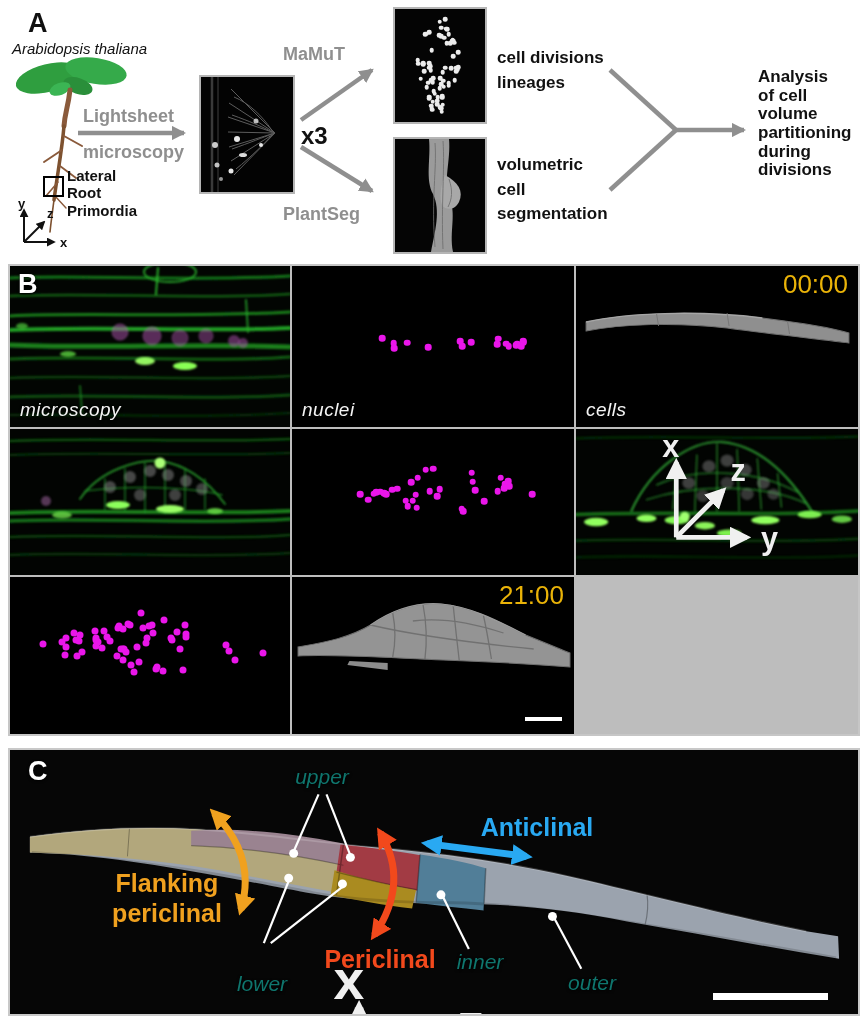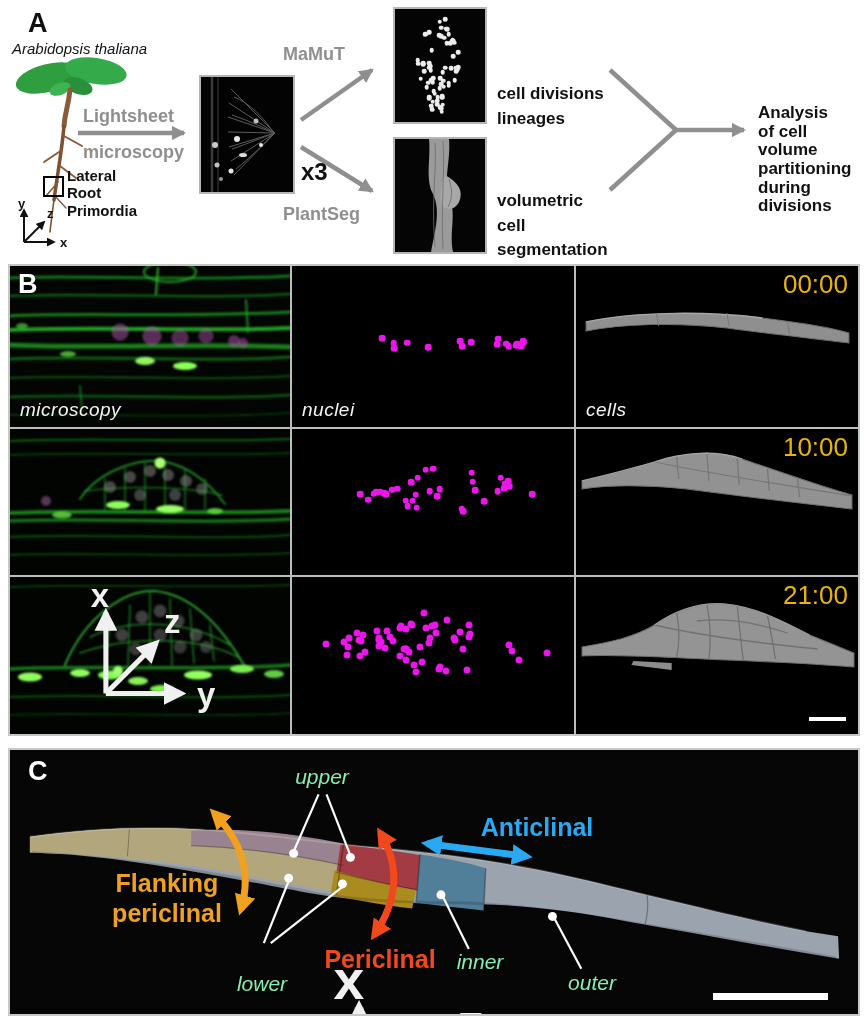--- a/index.html
+++ b/index.html
@@ -2,40 +2,40 @@
 <html><head>
 <meta charset="utf-8">
 <style>
   html,body{margin:0;padding:0;background:#ffffff;}
   #page{position:relative;width:868px;height:1024px;background:#fff;overflow:hidden;
         font-family:"Liberation Sans",sans-serif;}
   .abs{position:absolute;}
   .pre{white-space:pre-line;}
   .panel-label{font-weight:bold;font-size:27px;color:#101010;line-height:1;}
   .gray-bold{color:#8f8f8f;font-weight:bold;font-size:18px;line-height:1.55;}
-  .black-bold{color:#111;font-weight:bold;font-size:17px;line-height:1.45;margin-top:36px;}
+  .black-bold{color:#111;font-weight:bold;font-size:17px;line-height:1.45;}
   .italic{font-style:italic;}
   .mini{position:absolute;background:#040404;border:2px solid #b5b5b5;overflow:hidden;}
   .mini svg{position:absolute;inset:0;width:100%;height:100%;}
   .dot{position:absolute;border-radius:50%;transform:translate(-50%,-50%);}
   
   #panelB{position:absolute;left:8px;top:264px;width:852px;height:472px;
           display:grid;grid-template-columns:280px 282px 282px;grid-template-rows:161px 146px 157px;
           gap:2px;background:#bdbdbd;border:2px solid #c6c6c6;box-sizing:border-box;}
   .tile{position:relative;background:#000;overflow:hidden;}
   .tile > svg{position:absolute;inset:0;width:100%;height:100%;}
   .collabel{position:absolute;left:10px;bottom:6px;font-style:italic;font-size:19px;color:#f4f4f4;
             text-shadow:0 1px 3px #000;letter-spacing:.5px;}
   .stamp{position:absolute;right:10px;top:3px;font-size:26px;color:#eab308;text-shadow:0 1px 2px #000;}
   .white-label{font-weight:bold;font-size:27px;color:#fff;text-shadow:0 1px 3px #000;line-height:1;}
   
   #panelC{position:absolute;left:8px;top:748px;width:852px;height:268px;background:#060606;
           border:2px solid #c8c8c8;box-sizing:border-box;overflow:hidden;}
   #panelC > svg{position:absolute;left:0;top:0;width:100%;height:100%;}
-  .clabel{position:absolute;color:#86efac;font-style:italic;font-size:21px;transform:translateX(-50%);
+  .clabel{position:absolute;color:#0f766e;font-style:italic;font-size:21px;transform:translateX(-50%);
           text-shadow:0 1px 3px #000;white-space:nowrap;}
   .cbig{position:absolute;font-weight:bold;font-size:25px;transform:translateX(-50%);
         text-align:center;line-height:1.2;white-space:pre-line;}
   .scalebar{position:absolute;background:#fff;}
 </style>
 </head>
 <body>
 
 <div id="page">
 
@@ -397,36 +397,20 @@
           <div class="dot" style="left: 65.0686%; top: 42.047%; width: 6.6px; height: 6.6px; background: rgb(234, 22, 234);"></div>
           <div class="dot" style="left: 85.1774%; top: 44.7765%; width: 6.6px; height: 6.6px; background: rgb(234, 22, 234);"></div>
           <div class="dot" style="left: 32.7898%; top: 43.8655%; width: 6.6px; height: 6.6px; background: rgb(234, 22, 234);"></div>
           <div class="dot" style="left: 75.2508%; top: 40.607%; width: 6.6px; height: 6.6px; background: rgb(234, 22, 234);"></div>
           <div class="dot" style="left: 50.0146%; top: 27.0795%; width: 6.6px; height: 6.6px; background: rgb(234, 22, 234);"></div>
           <div class="dot" style="left: 42.7652%; top: 49.1633%; width: 6.6px; height: 6.6px; background: rgb(234, 22, 234);"></div>
           <div class="dot" style="left: 47.3417%; top: 27.8942%; width: 6.6px; height: 6.6px; background: rgb(234, 22, 234);"></div>
         </div>
     </div>
 
-    <div class="tile">
-      <svg viewBox="0 0 280 146" preserveAspectRatio="none">
-        <rect width="280" height="146" fill="#000"></rect>
-        <path d="M6,52 C30,46 55,40 78,33 C105,23 140,21 165,30 C200,42 245,58 274,66 L274,80 C230,75 170,68 110,60 C60,55 25,57 6,60 Z" fill="#929292" stroke="#707070" stroke-width="1"></path>
-        <g stroke="#737373" stroke-width="1.2" fill="none" opacity=".9">
-          <path d="M78,33 C120,42 180,52 274,67"></path>
-          <path d="M100,28 L102,50"></path>
-            <path d="M130,23 L132,52"></path>
-            <path d="M160,28 L162,56"></path>
-          <path d="M190,40 L192,62"></path>
-            <path d="M220,50 L222,68"></path>
-        </g>
-        <path d="M6,52 C30,46 55,40 78,33 C105,23 140,21 165,30" stroke="#b2b2b2" stroke-width="1.3" fill="none" opacity=".8"></path>
-      </svg>
-      <div class="stamp">10:00</div>
-    </div>
 
     <div class="tile">
       <svg viewBox="0 0 280 157" preserveAspectRatio="none">
         <defs>
             <filter id="b3" x="-20%" y="-20%" width="140%" height="140%">
               <feGaussianBlur stdDeviation="1.3"></feGaussianBlur>
             </filter>
           </defs>
         <rect width="280" height="157" fill="#020402"></rect>
         <g filter="url(#b3)" fill="none" stroke-linecap="round">

